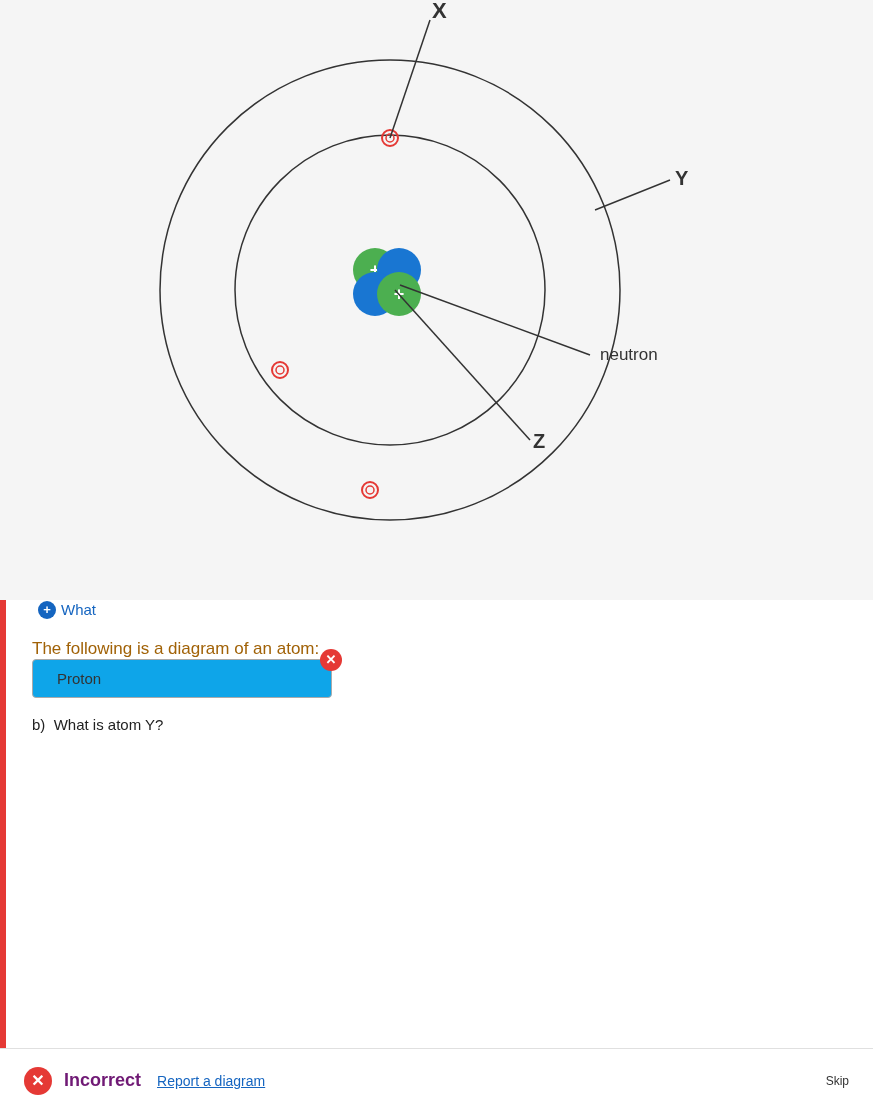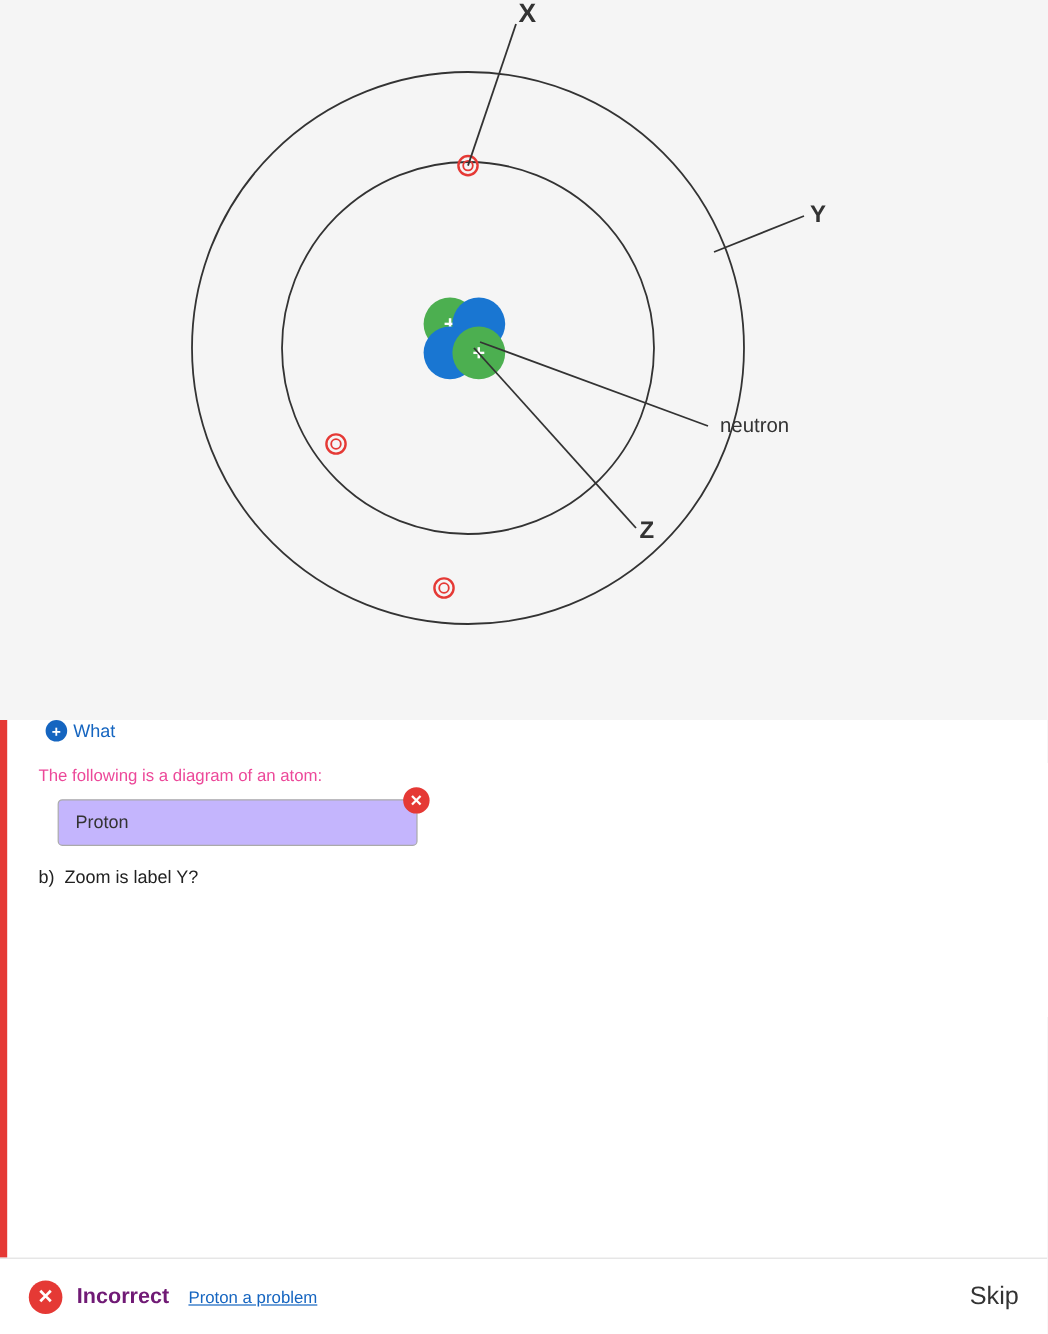--- a/index.html
+++ b/index.html
@@ -64,50 +64,49 @@
       background: #1565c0;
       display: inline-flex;
       align-items: center;
       justify-content: center;
       color: white;
       font-size: 13px;
       font-weight: bold;
     }
 
     .question-intro {
-      font-size: 14px;
-      color: #ec4899;
-      margin-bottom: 12px;
+      font-size: 17px;
+      color: #a16207;
+      margin-bottom: 0;
     }
 
     .question-label {
       font-size: 15px;
       color: #222;
       font-weight: bold;
       margin-bottom: 10px;
     }
     .question-label span {
       font-weight: normal;
     }
 
     .answer-box {
       position: relative;
       display: inline-block;
       margin-bottom: 18px;
     }
     .answer-input {
       width: 300px;
-      padding: 10px 14px;
+      padding: 10px 24px;
       border: 1px solid #aaa;
       border-radius: 4px;
       font-size: 15px;
       color: #333;
-      background: #c4b5fd;
+      background: #0ea5e9;
       outline: none;
-      margin-left: 16px;
     }
     .wrong-icon {
       position: absolute;
       top: -10px;
       right: -10px;
       width: 22px;
       height: 22px;
       background: #e53935;
       border-radius: 50%;
       display: flex;
@@ -159,21 +158,21 @@
     }
     .report-link {
       font-size: 14px;
       color: #1565c0;
       text-decoration: underline;
       cursor: pointer;
       margin-left: 4px;
     }
     .skip-btn {
       margin-left: auto;
-      font-size: 21px;
+      font-size: 12px;
       color: #333;
       background: none;
       border: none;
       cursor: pointer;
     }
   </style>
 </head>
 <body>
 
 <div class="page">
@@ -237,24 +236,24 @@
 
     
     <div class="answer-box">
       <input class="answer-input" type="text" value="Proton" readonly="" style="">
       <div class="wrong-icon">✕</div>
     </div>
 
     
     <p class="question-b">
       <span>b)</span>&nbsp;
-      <span>Zoom is label Y?</span>
+      <span>What is atom Y?</span>
     </p>
   </div>
 
   <div class="bottom-bar">
     <div class="incorrect-icon">✕</div>
     <span class="incorrect-text">Incorrect</span>
-    <a class="report-link">Proton a problem</a>
+    <a class="report-link">Report a diagram</a>
     <button class="skip-btn">Skip</button>
   </div>
 
 </div>
 
 </body></html>

